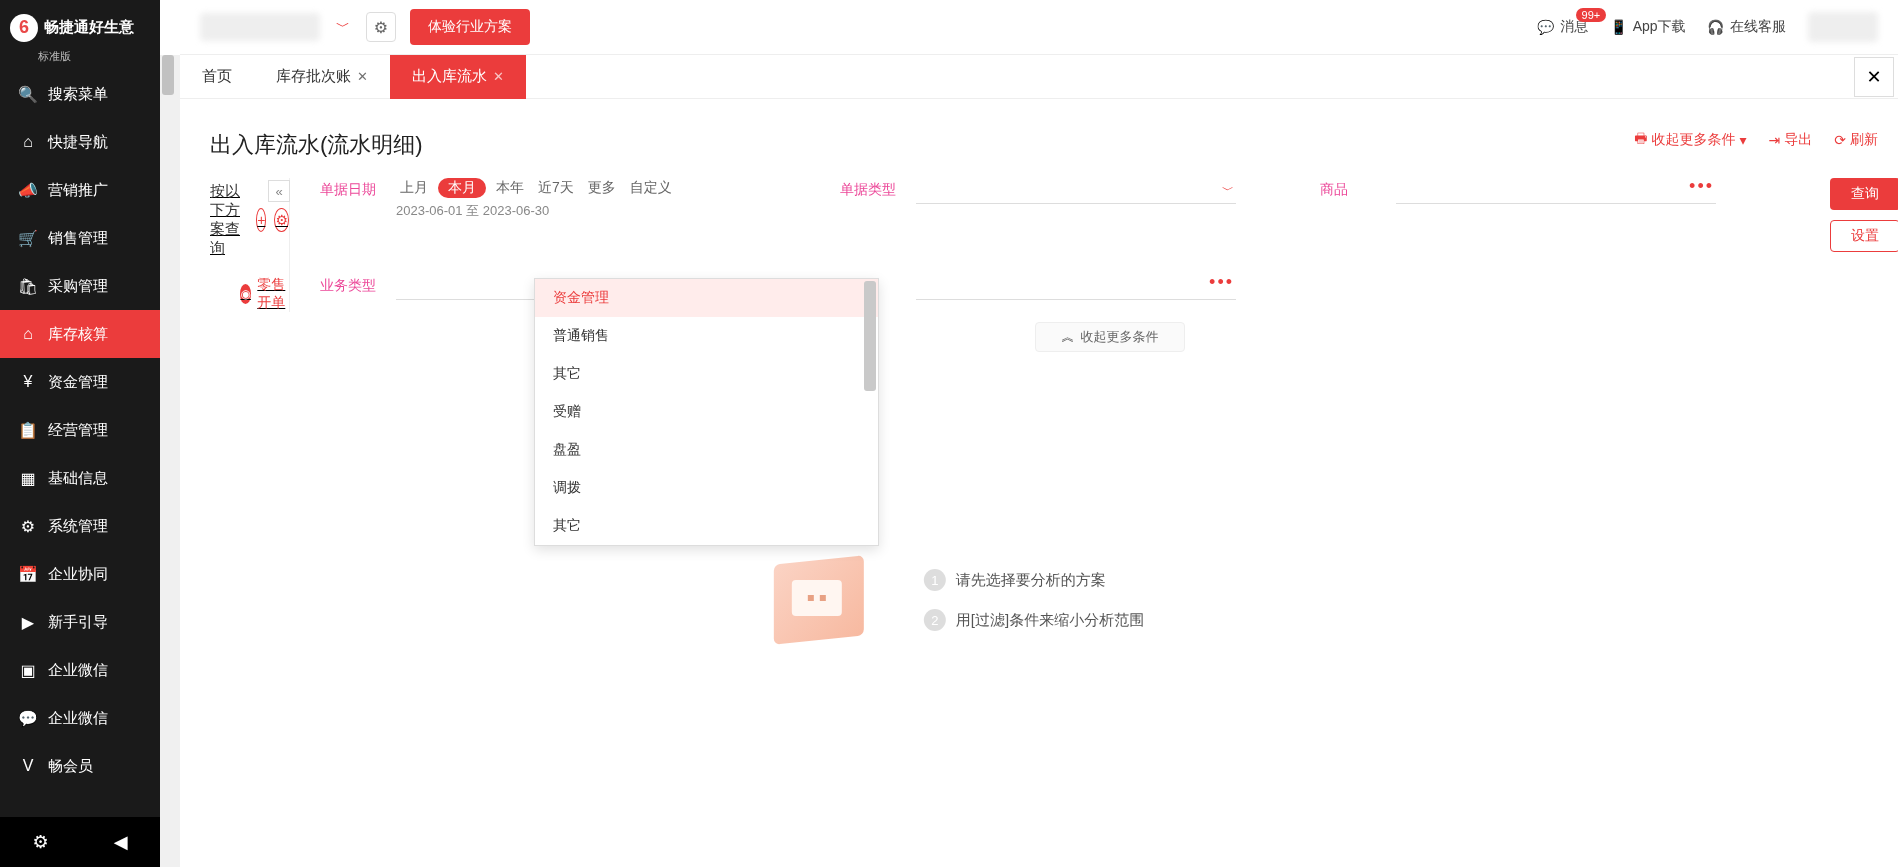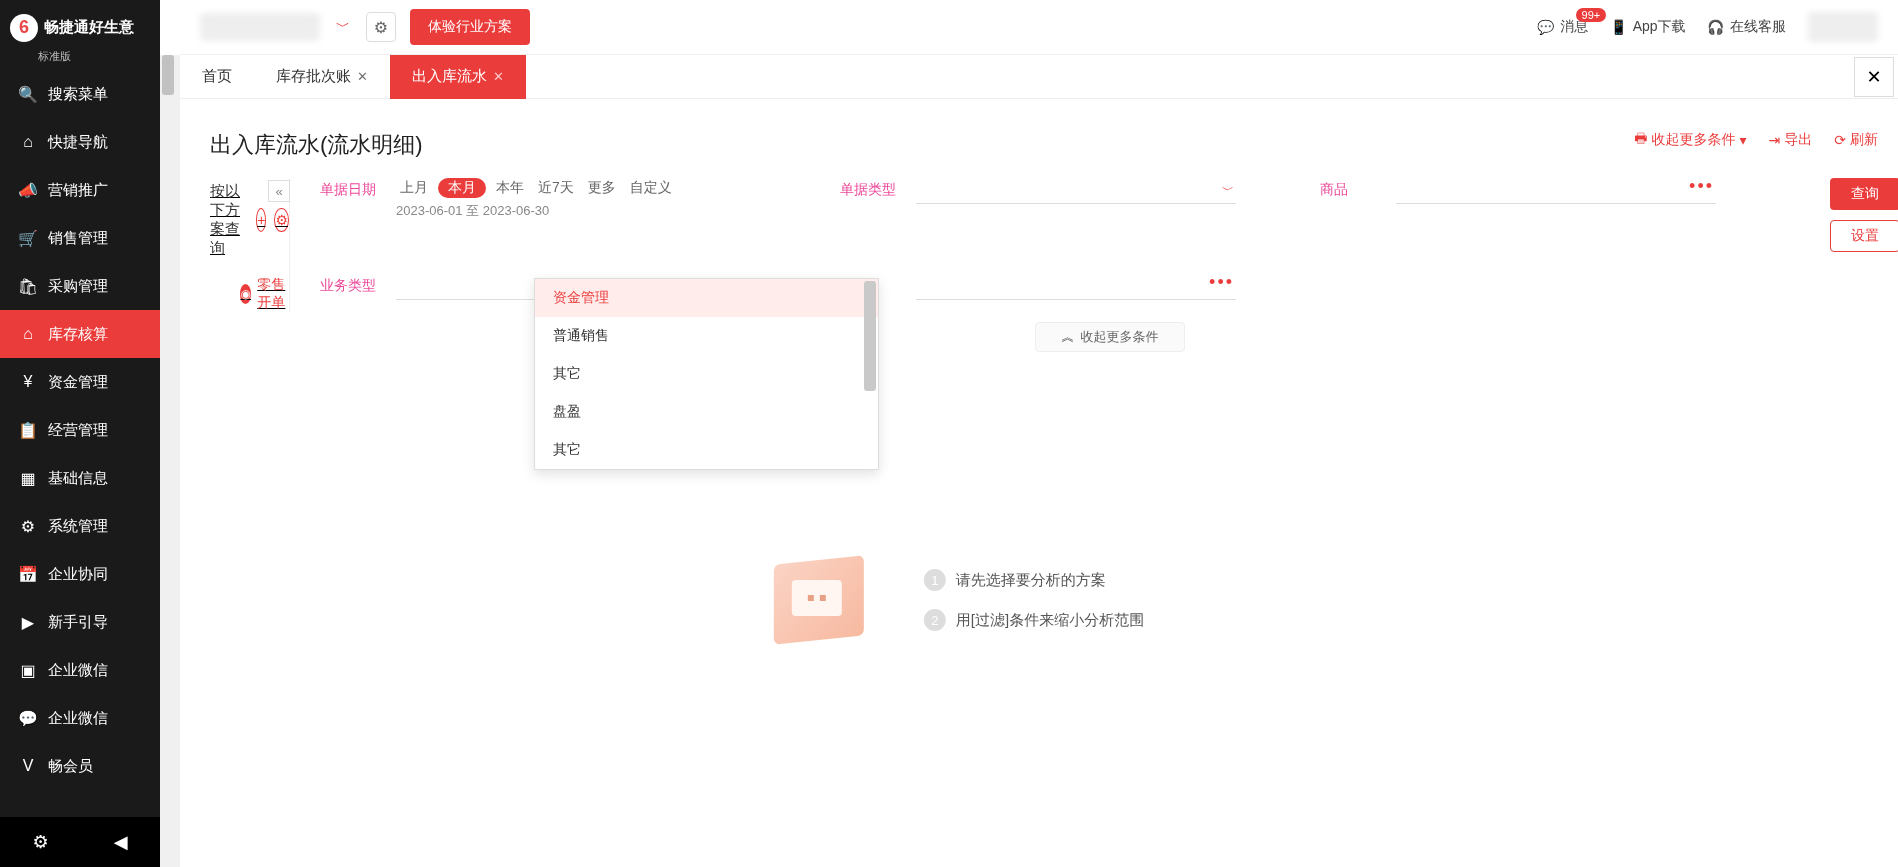--- a/index.html
+++ b/index.html
@@ -288,21 +288,23 @@
     </div>
   </div>
 </div>
 
 <div class="dropdown">
   <div class="dropdown-inner" id="dd">
     <div class="dd-scroll"></div>
   <div class="dd-item active">资金管理</div>
       <div class="dd-item">普通销售</div>
       <div class="dd-item">其它</div>
+      <div class="dd-item">受赠</div>
       <div class="dd-item">盘盈</div>
+      <div class="dd-item">调拨</div>
       <div class="dd-item">其它</div>
     </div>
 </div>
 
 <div class="empty">
   <div class="empty-img">
     <div class="box3d"></div>
     <div class="box-face">
         <span></span>
         <span></span>

